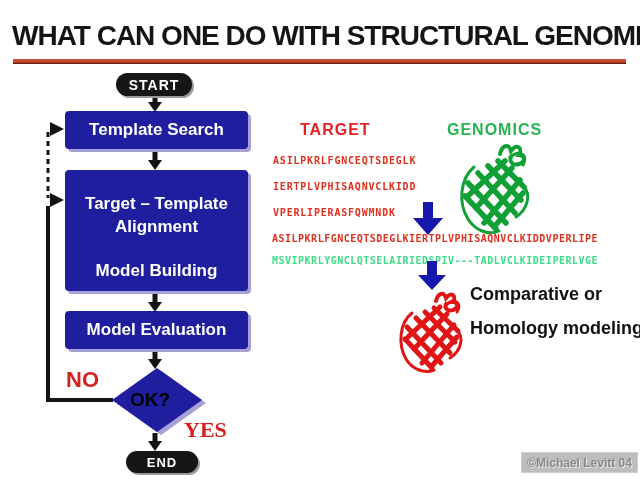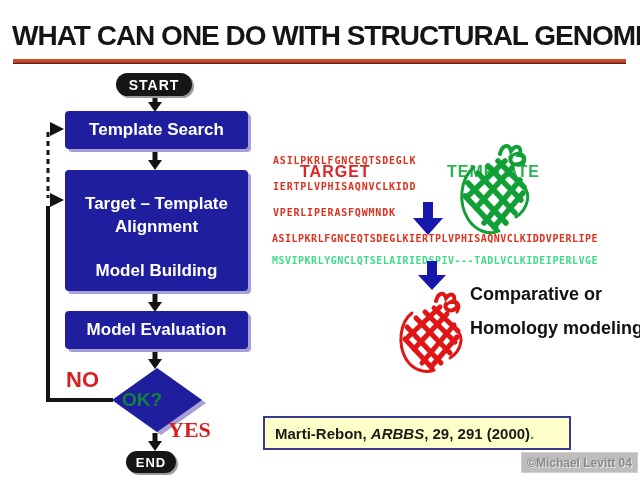--- a/index.html
+++ b/index.html
@@ -7,38 +7,38 @@
   #slide{position:relative;width:640px;height:480px;background:#ffffff;overflow:hidden;}
 
   .title{position:absolute;left:12px;top:20px;width:620px;font-size:28px;font-weight:bold;
          color:#151515;letter-spacing:-1px;white-space:nowrap;font-family:"Liberation Sans",sans-serif;}
   .title-underline{position:absolute;left:13px;top:59px;width:613px;height:5px;
          background:linear-gradient(180deg,#c74c32 55%,#551008 100%);}
 
   .pill{position:absolute;background:#161616;color:#ffffff;font-weight:bold;border-radius:12px;
         display:flex;align-items:center;justify-content:center;box-shadow:2px 2px 0 #9a9a9a;}
   .pill.start{left:116px;top:73px;width:76px;height:23px;font-size:14px;letter-spacing:1px;}
-  .pill.end{left:126px;top:451px;width:50px;height:22px;font-size:13px;letter-spacing:1px;}
+  .pill.end{left:126px;top:451px;width:72px;height:22px;font-size:13px;letter-spacing:1px;}
 
   .step-box{position:absolute;left:65px;width:183px;background:#1e1e9e;border-radius:4px;
         color:#ffffff;font-size:17px;font-weight:bold;display:flex;align-items:center;
         justify-content:center;text-align:center;box-shadow:3px 3px 0 #a6a0d6;line-height:1.35;}
   .box1{top:111px;height:38px;}
   .box2{top:170px;height:60px;padding:16px 14px;width:155px;}
   .box3{top:251px;height:40px;}
   .box4{top:311px;height:38px;}
 
-  .decision-label{position:absolute;left:122px;top:389px;width:60px;text-align:left;
-        color:#15803d;font-size:19px;font-weight:bold;}
+  .decision-label{position:absolute;left:110px;top:389px;width:60px;text-align:right;
+        color:#000000;font-size:19px;font-weight:bold;}
   .no-label{position:absolute;left:66px;top:367px;font-family:Liberation Sans, sans-serif;
         font-size:22px;font-weight:bold;color:#d42020;}
-  .yes-label{position:absolute;left:168px;top:417px;font-family:"Liberation Serif",serif;
+  .yes-label{position:absolute;left:184px;top:417px;font-family:"Liberation Serif",serif;
         font-size:22px;font-weight:bold;color:#d42020;}
 
-  .col-label{position:absolute;top:121px;font-size:16px;font-weight:bold;letter-spacing:1px;margin-top:42px;}
+  .col-label{position:absolute;top:121px;font-size:16px;font-weight:bold;letter-spacing:1px;}
   .target-label{left:300px;color:#e02222;}
   .template-label{left:447px;color:#28b450;}
 
   .seq{position:absolute;font-family:"DejaVu Sans Mono",monospace;font-weight:bold;
        font-size:10px;white-space:pre;}
   .target-seq{left:273px;top:154px;line-height:13px;letter-spacing:0.8px;color:#e0301e;}
   .align-seq{left:272px;top:233px;line-height:11px;letter-spacing:0.5px;}
   .align-target{color:#e0301e;}
   .align-template{color:#3cdc88;}
 
@@ -97,21 +97,21 @@
   <div class="step-box box1">Template Search</div>
   <div class="step-box box2">Target – Template Alignment</div>
   <div class="step-box box3">Model Building</div>
   <div class="step-box box4">Model Evaluation</div>
   <div class="decision-label">OK?</div>
   <div class="no-label">NO</div>
   <div class="yes-label">YES</div>
   <div class="pill end">END</div>
 
   <div class="col-label target-label">TARGET</div>
-  <div class="col-label template-label">TEMPLATE</div>
+  <div class="col-label template-label">GENOMICS</div>
 
   <div class="seq target-seq"><span>ASILPKRLFGNCEQTSDEGLK</span><br>
 <span>IERTPLVPHISAQNVCLKIDD</span><br>
 <span>VPERLIPERASFQWMNDK</span></div>
 
   <svg class="abs" style="left:452px;top:137px;" width="82" height="102" viewBox="0 0 82 102">
     <g stroke="#11a035" fill="none" stroke-linecap="round">
       <path d="M22 30 C8 42 6 66 16 82 C23 93 36 99 47 94" stroke-width="3"></path>
       <path d="M58 20 C68 12 76 18 71 28 M70 48 C80 56 76 72 64 80" stroke-width="3"></path>
       <g stroke-width="5.5">
@@ -155,17 +155,16 @@
           <path d="M46 20 L14 50"></path>
           <path d="M63 50 L37 80"></path>
       </g>
       <path d="M42 14 c2 -8 8 -10 10 -3 c5 -7 11 -2 7 4 c5 0 6 6 0 8 c-5 2 -9 -2 -7 -6" stroke-width="4"></path>
     </g>
   </svg>
 
   <div class="annot annot1">Comparative or</div>
   <div class="annot annot2">Homology modeling</div>
 
-  <div class="citation"><span>Marti-Rebon, </span><span class="journal">ARBBS</span><span>, 29, 291 (2000)</span><span class="period">.</span></div>
 
   <div class="watermark">©Michael Levitt 04</div>
 
 </div>
 
 </body></html>

